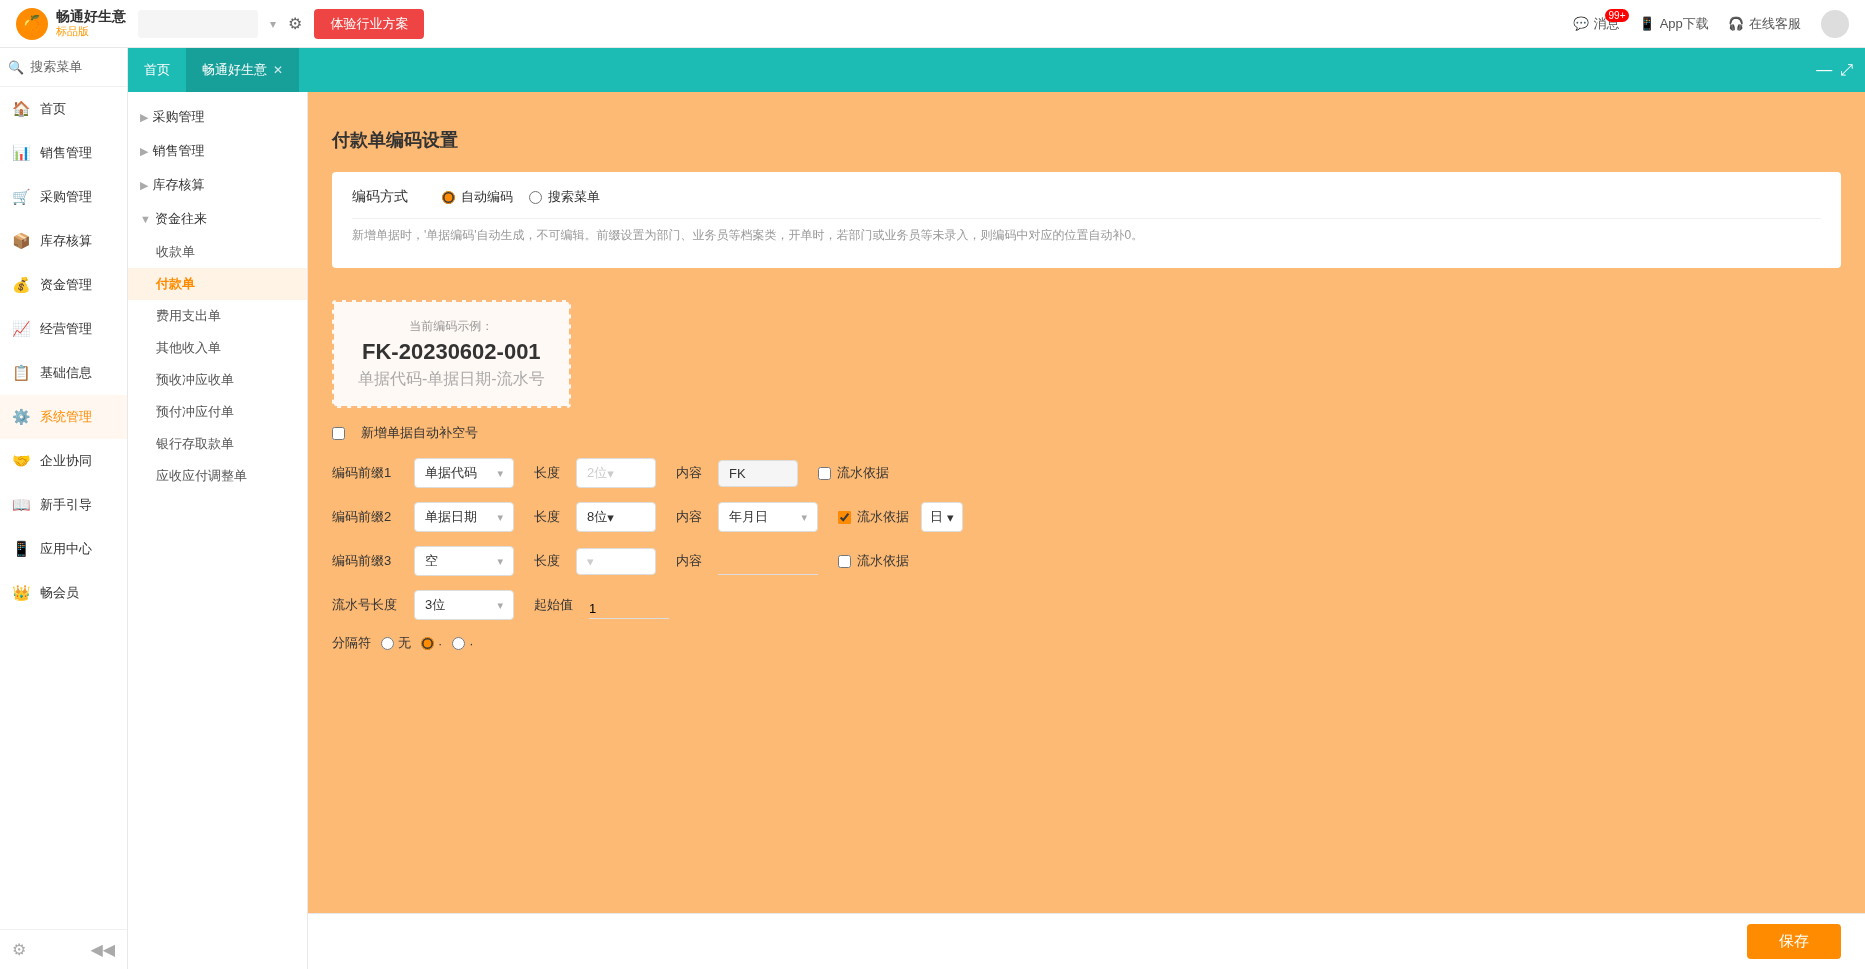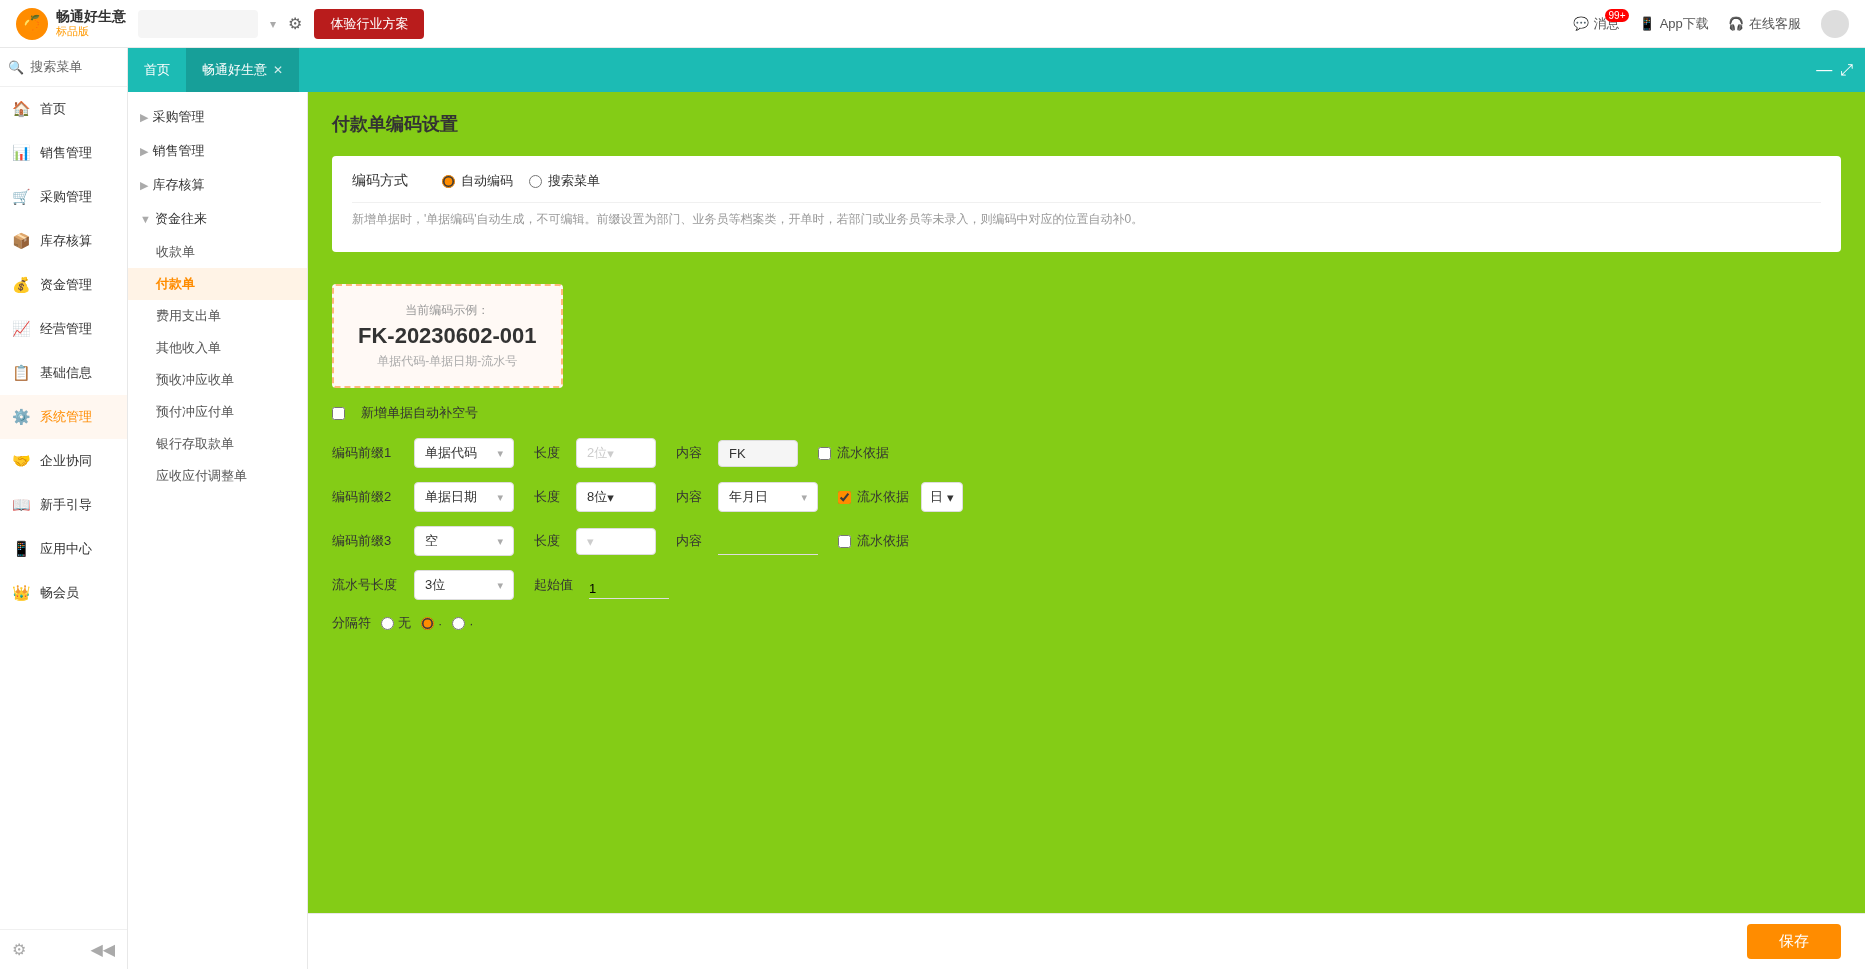--- a/index.html
+++ b/index.html
@@ -16,21 +16,21 @@
       justify-content: space-between;
       flex-shrink: 0;
     }
     .topbar-left { display: flex; align-items: center; gap: 12px; }
     .topbar-logo { display: flex; align-items: center; gap: 8px; }
     .topbar-logo-icon { width: 32px; height: 32px; background: #ff8c00; border-radius: 50%; display: flex; align-items: center; justify-content: center; color: #fff; font-size: 16px; }
     .topbar-logo-text { font-size: 14px; color: #333; font-weight: bold; line-height: 1.2; text-align: center; }
     .topbar-logo-sub { font-size: 11px; color: #f90; }
     .topbar-caret { color: #aaa; font-size: 12px; }
     .topbar-gear { color: #666; font-size: 16px; cursor: pointer; }
-    .topbar-trial-btn { background: #b91c1c; color: #fff; border: none; border-radius: 4px; padding: 6px 16px; font-size: 13px; cursor: pointer; }
+    .topbar-trial-btn { background: #ef4444; color: #fff; border: none; border-radius: 4px; padding: 6px 16px; font-size: 13px; cursor: pointer; }
     .topbar-right { display: flex; align-items: center; gap: 20px; }
     .topbar-right-item { display: flex; align-items: center; gap: 4px; font-size: 13px; color: #555; cursor: pointer; position: relative; }
     .badge { background: #f00; color: #fff; font-size: 10px; border-radius: 8px; padding: 1px 4px; position: absolute; top: -6px; right: -10px; }
     .topbar-avatar { width: 28px; height: 28px; background: #ddd; border-radius: 50%; }
 
     
     .main-layout { display: flex; flex: 1; overflow: hidden; }
 
     
     .sidebar {
@@ -116,21 +116,21 @@
     .left-nav-parent .arrow { font-size: 11px; color: #aaa; }
     .left-nav-child {
       padding: 7px 12px 7px 28px;
       font-size: 13px;
       color: #555;
       cursor: pointer;
     }
     .left-nav-child.active { background: #fff3e6; color: #ff8c00; font-weight: bold; }
 
     
-    .right-panel { flex: 1; overflow-y: auto; padding: 20px 24px; background: #84cc16; }
+    .right-panel { flex: 1; overflow-y: auto; padding: 36px 24px; background: #fdba74; }
 
     .page-title { font-size: 18px; color: #333; font-weight: bold; margin-bottom: 20px; }
 
     .form-section { background: #fff; border-radius: 4px; padding: 16px 20px; margin-bottom: 16px; }
 
     .encoding-method { display: flex; align-items: center; gap: 26px; margin-bottom: 0; }
     .encoding-label { font-size: 14px; color: #333; margin-right: 8px; }
     .radio-group { display: flex; align-items: center; gap: 16px; }
     .radio-item { display: flex; align-items: center; gap: 6px; font-size: 13px; color: #333; cursor: pointer; }
     .radio-item input[type=radio] { accent-color: #ff8c00; }
@@ -141,21 +141,21 @@
       border: 2px dashed #ffb97a;
       background: #fff9f5;
       border-radius: 4px;
       padding: 16px 24px;
       display: inline-block;
       text-align: center;
       margin: 16px 0;
     }
     .preview-label { font-size: 12px; color: #999; margin-bottom: 4px; }
     .preview-code { font-size: 22px; font-weight: bold; color: #333; }
-    .preview-sub { font-size: 12px; color: #aaa; margin-top: 4px; }
+    .preview-sub { font-size: 16px; color: #aaa; margin-top: 4px; }
 
     .auto-fill-row { display: flex; align-items: center; gap: 16px; margin-bottom: 16px; font-size: 13px; color: #333; }
     .auto-fill-row input[type=checkbox] { accent-color: #ff8c00; }
 
     .field-row {
       display: flex;
       align-items: center;
       gap: 12px;
       margin-bottom: 14px;
     }

